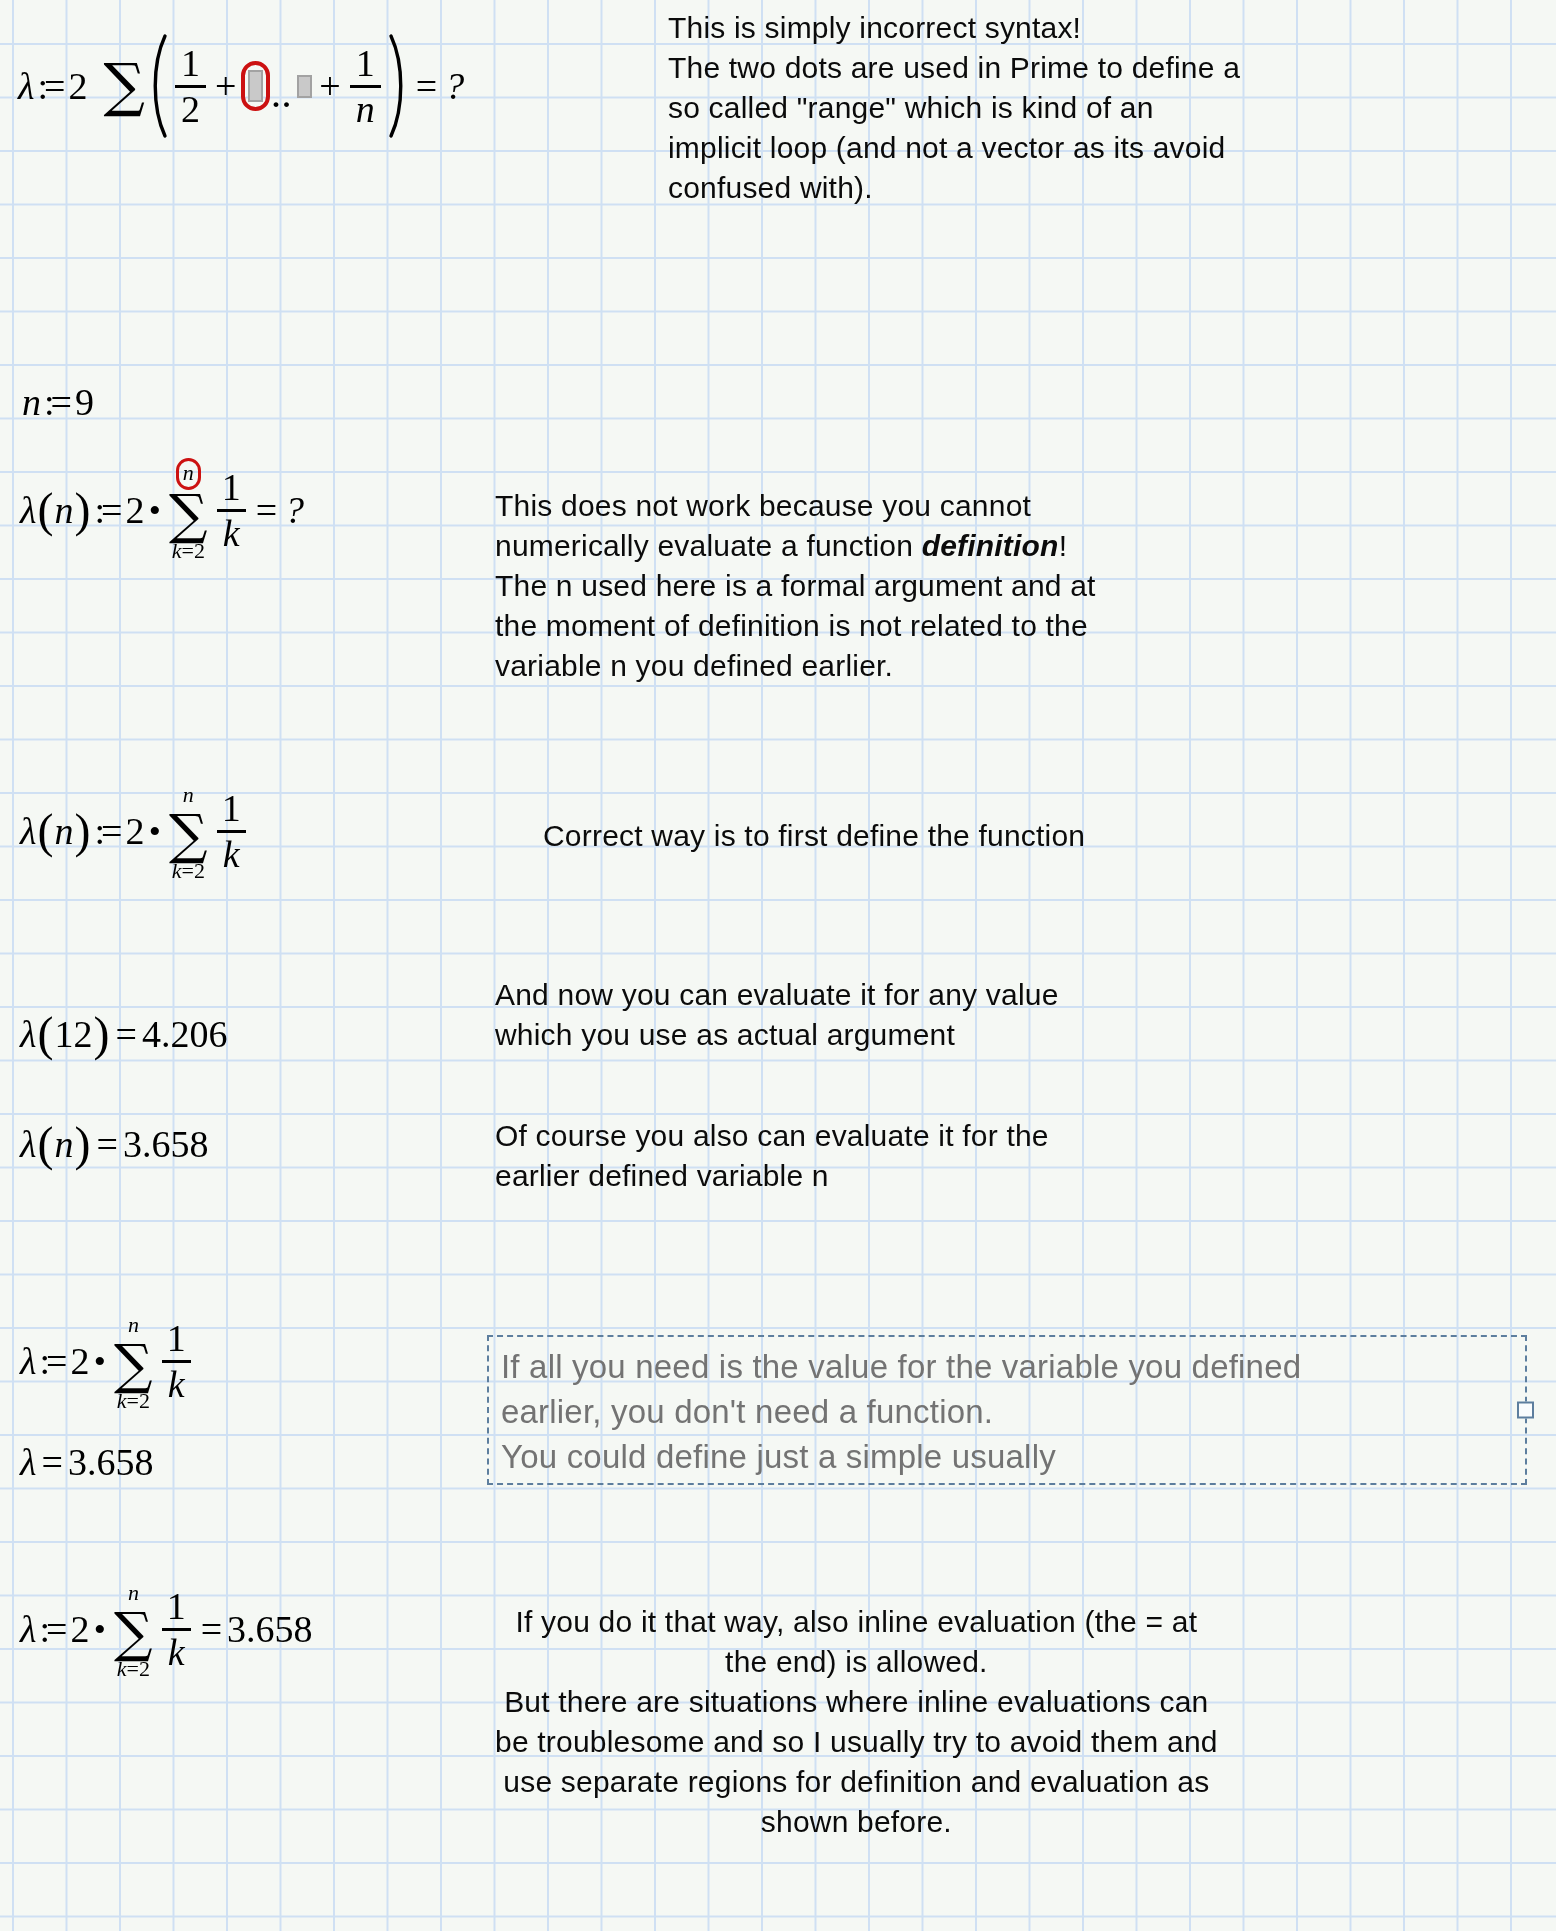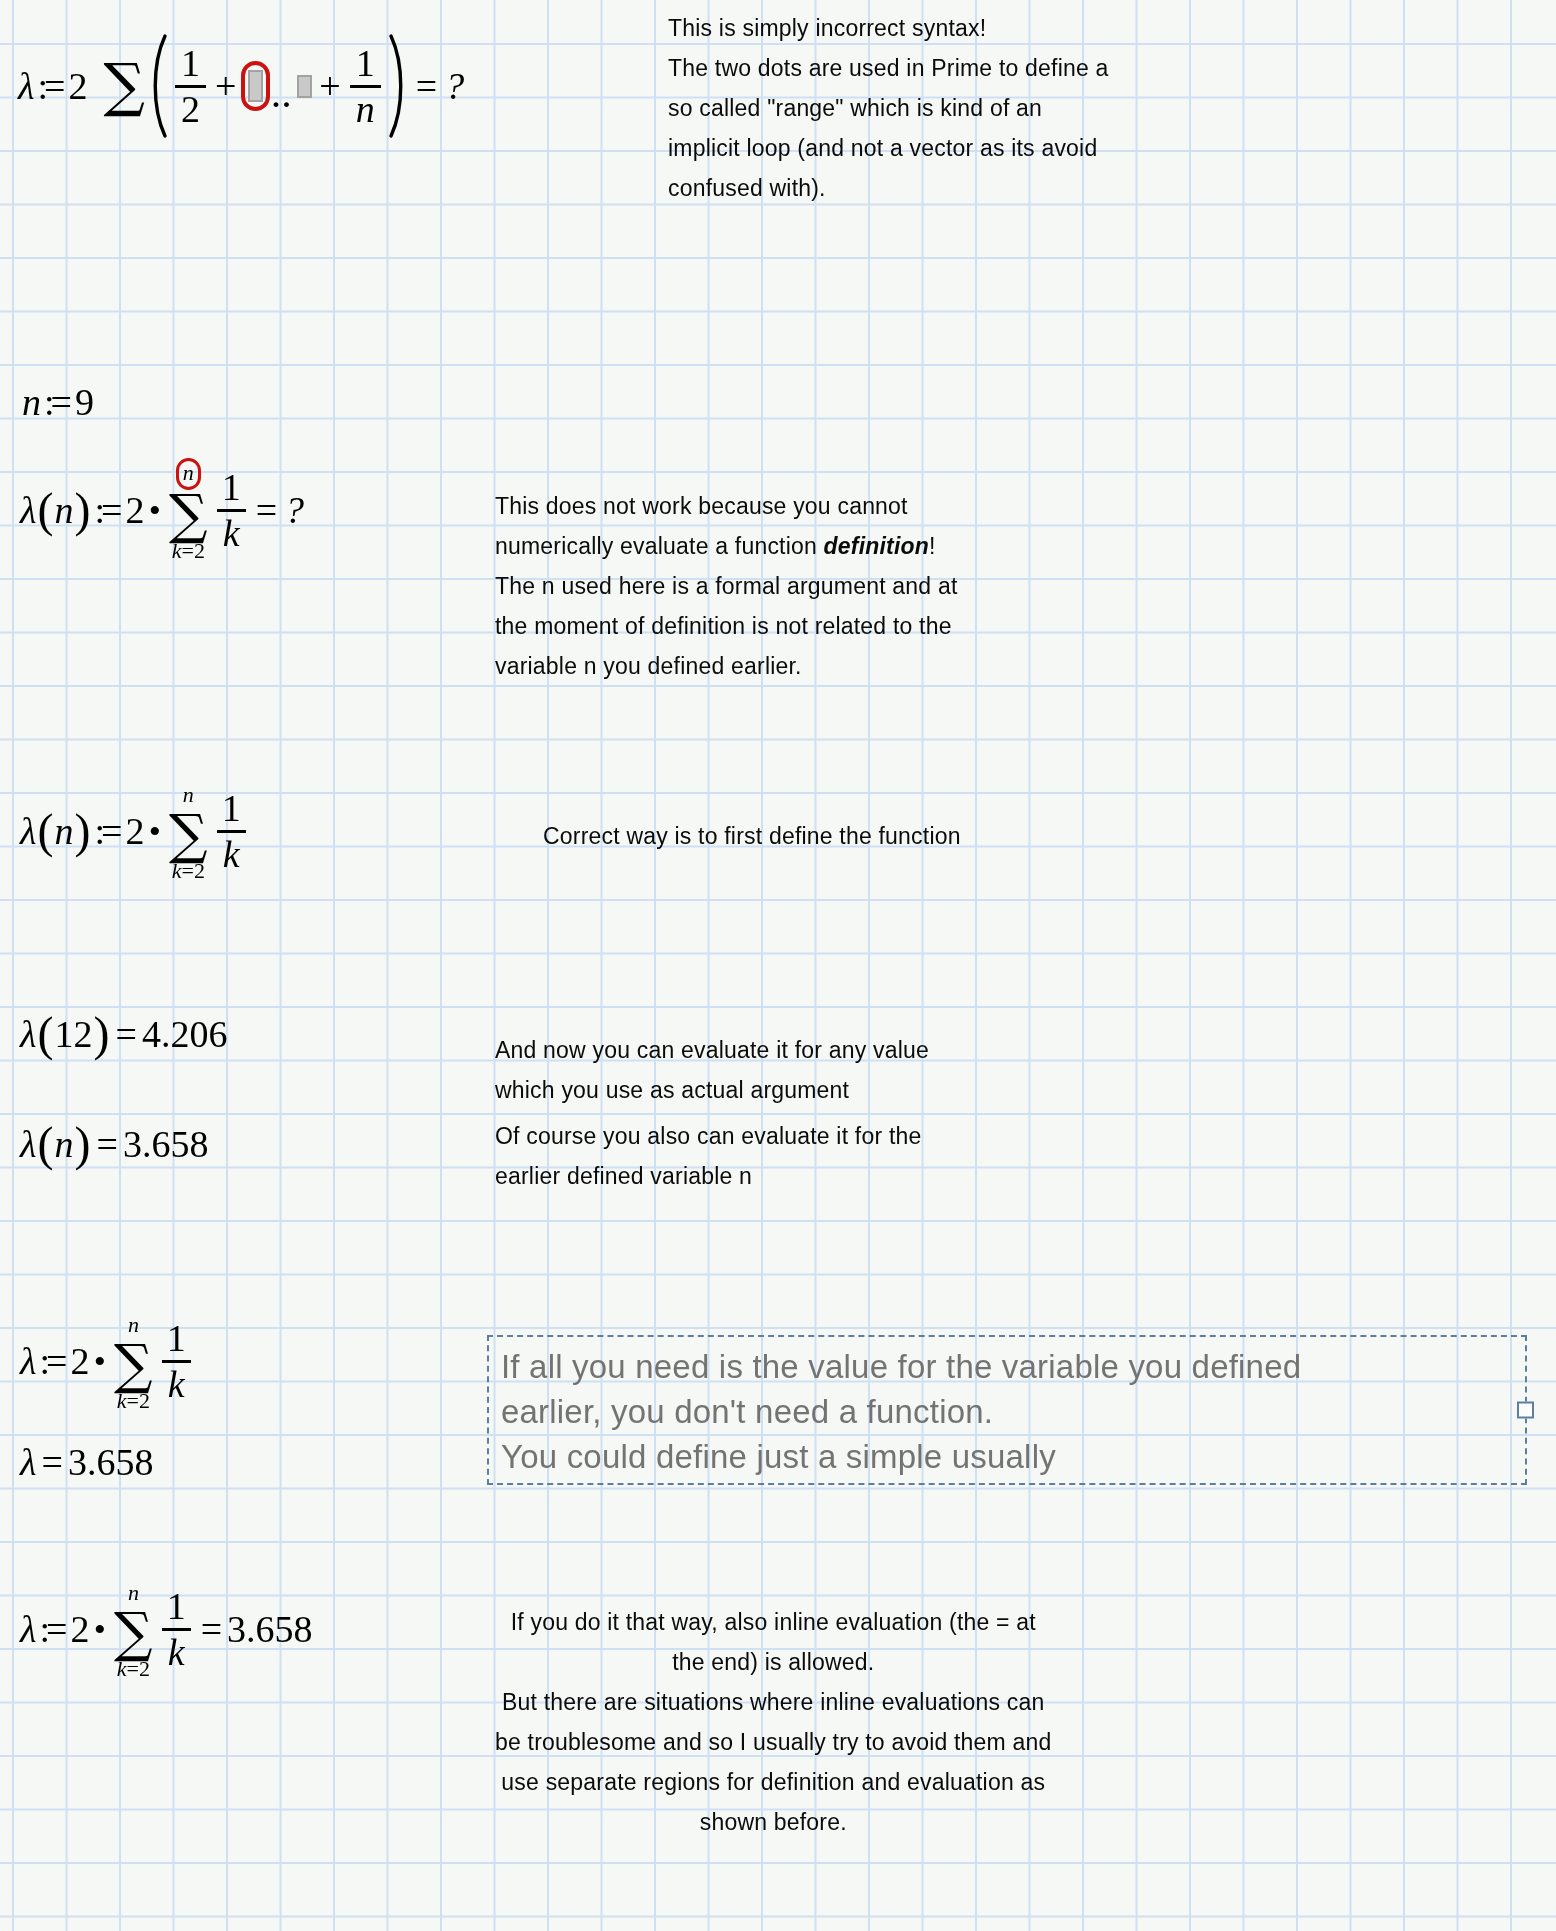--- a/index.html
+++ b/index.html
@@ -9,21 +9,21 @@
     background-image:
       linear-gradient(to right,#cfe0f3 2px,transparent 2px),
       linear-gradient(to bottom,#cfe0f3 2px,transparent 2px);
     background-size:53.5px 53.5px;
     background-position:12px 43px;
     font-family:"Liberation Sans",sans-serif;
     color:#0b0b0b;
   }
   
   .text-block{
-    position:absolute;font-size:23px;line-height:40px;letter-spacing:.2px;
+    position:absolute;font-size:30px;line-height:40px;letter-spacing:.2px;
     white-space:nowrap;color:#0b0b0b;
   }
   .em-bold{font-weight:bold;font-style:italic;}
   
   .math{
     position:absolute;display:flex;align-items:center;
     font-family:"Liberation Serif","DejaVu Serif",serif;
     font-size:38px;line-height:1;color:#000;white-space:nowrap;
   }
   .mi{font-style:italic;}
@@ -167,21 +167,21 @@
 
 <div class="math" style="left:20px;top:1010px;">
   <span class="mi">λ</span>
   <span class="paren">(</span>
   <span>12</span>
   <span class="paren">)</span>
   <span class="mo">=</span>
   <span>4.206</span>
 </div>
 
-<div class="text-block" style="left:495px;top:1030px;">
+<div class="text-block" style="left:495px;top:975px;">
   <div>And now you can evaluate it for any value</div>
   <div>which you use as actual argument</div>
 </div>
 
 <div class="math" style="left:20px;top:1120px;">
   <span class="mi">λ</span>
   <span class="paren">(</span>
   <span class="mi">n</span>
   <span class="paren">)</span>
   <span class="mo">=</span>

